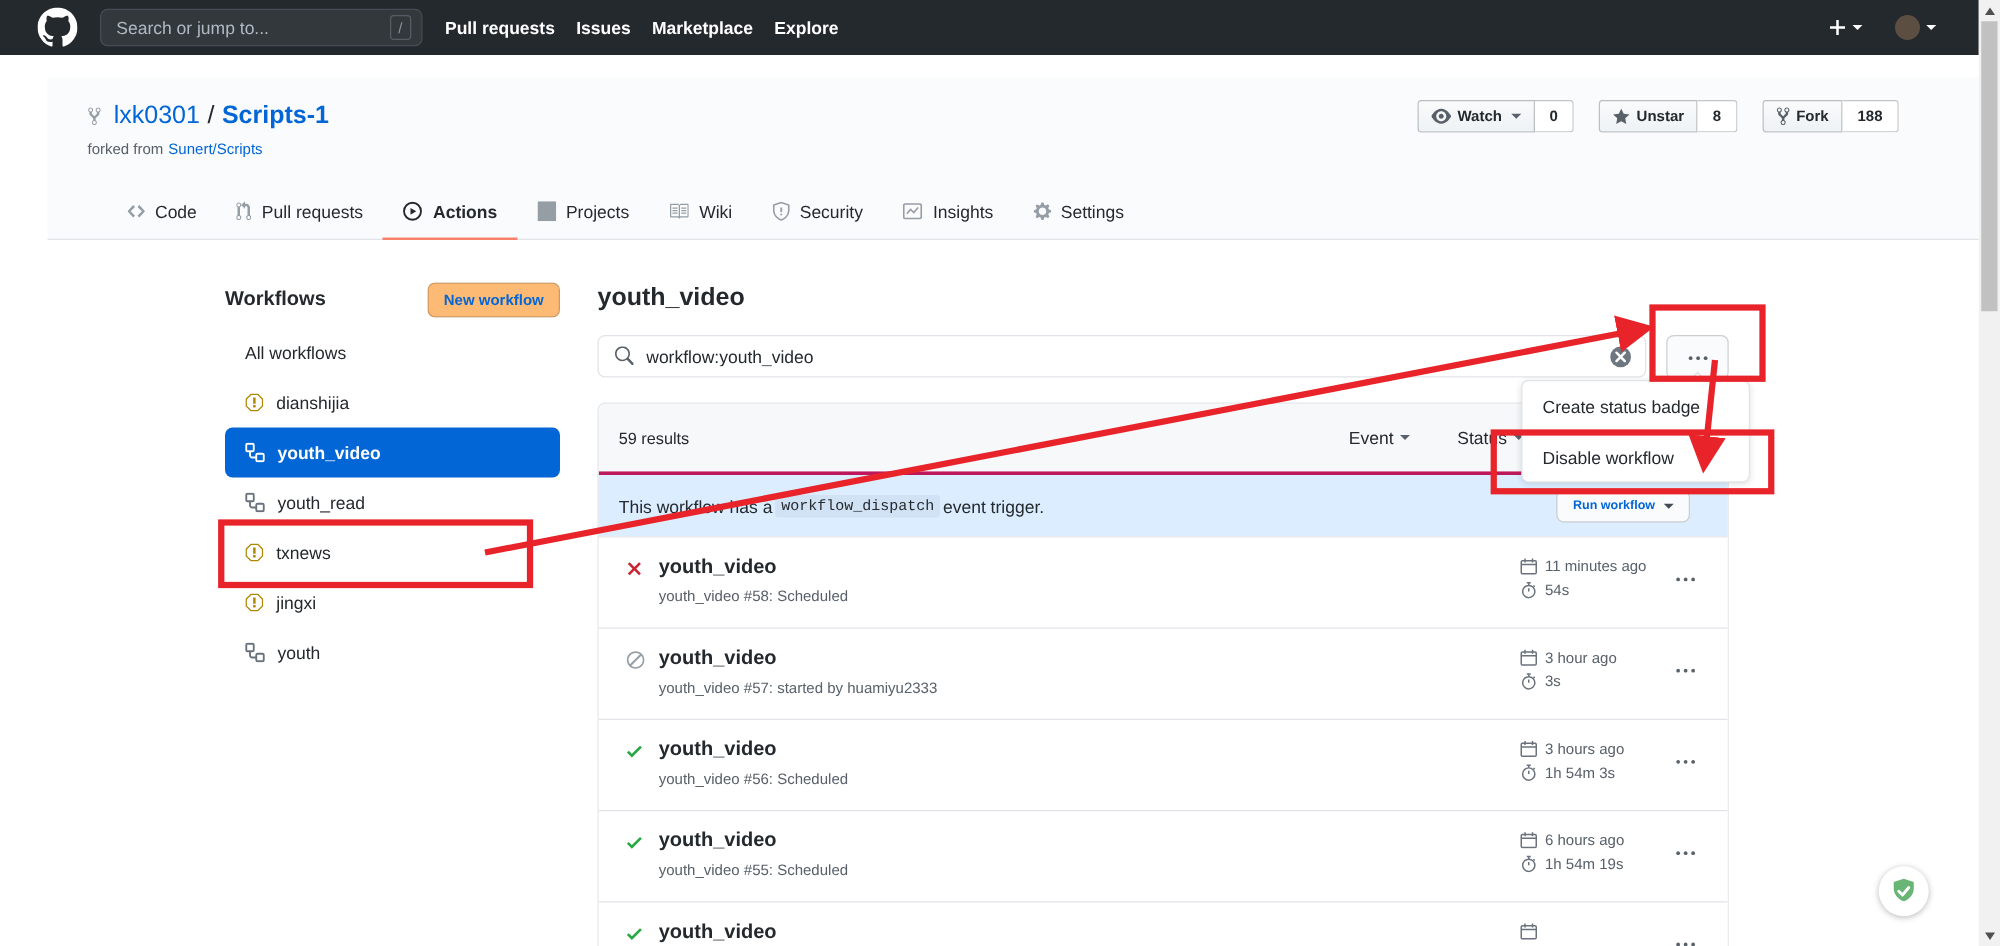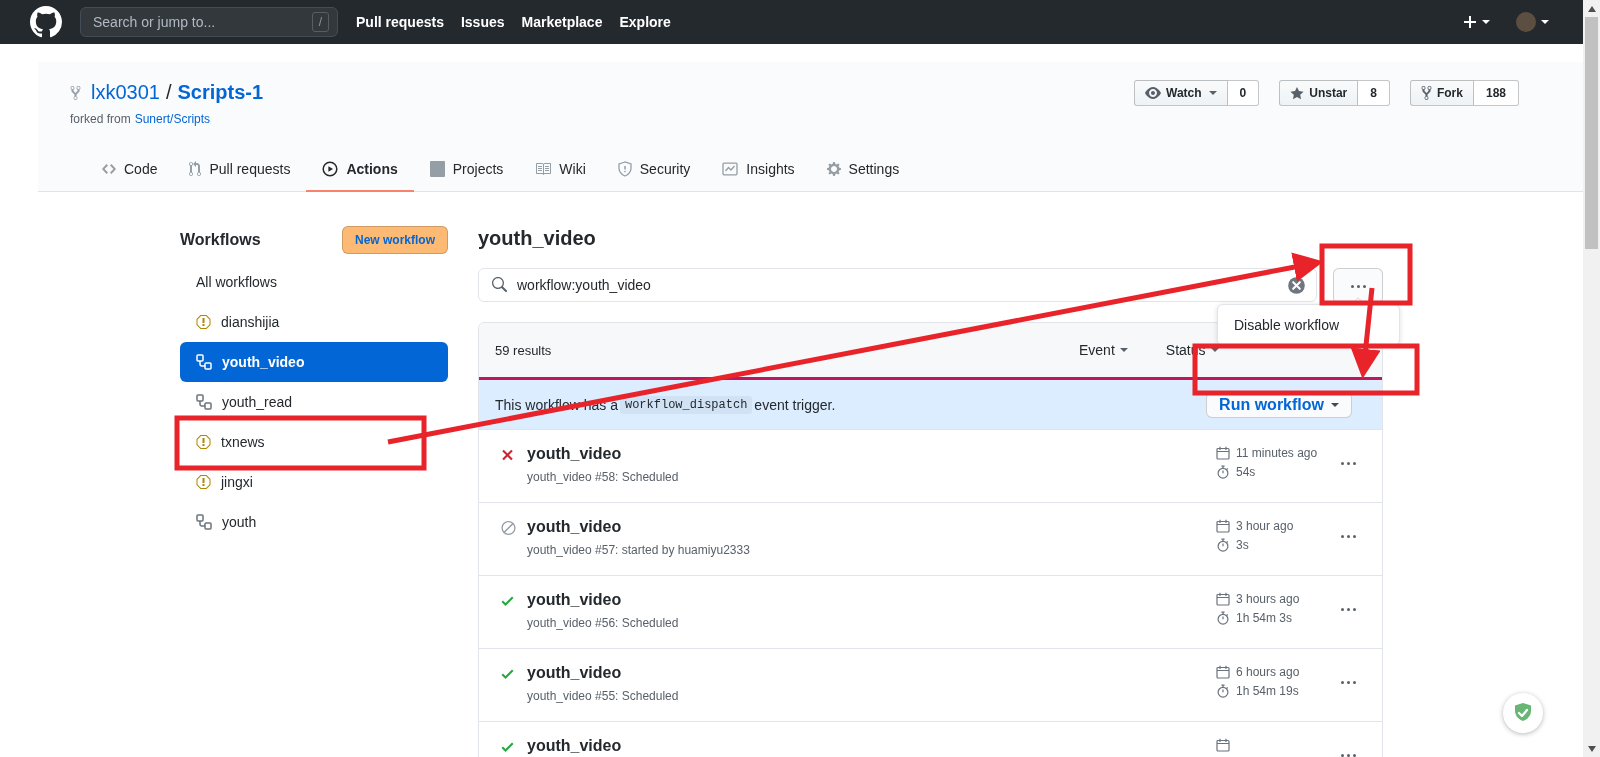--- a/index.html
+++ b/index.html
@@ -71,21 +71,21 @@
   .dot{width:3px;height:3px;border-radius:50%;background:#586069;}
 
   .runs-card{margin-top:18px;border:1px solid #e1e4e8;border-radius:6px 6px 0 0;background:#fff;}
   .card-head{position:relative;height:57px;background:#f6f8fa;border-bottom:3px solid #be185d;border-radius:6px 6px 0 0;display:flex;align-items:center;padding:0 16px;box-sizing:border-box;}
   .results-count{font-size:13px;color:#24292e;}
   .filters{position:absolute;left:600px;display:flex;gap:38px;}
   .filter{display:flex;align-items:center;gap:5px;font-size:14px;color:#24292e;cursor:pointer;}
   .filter .caret{color:#586069;}
   .banner{height:49px;background:#dbedff;display:flex;align-items:center;padding:0 16px;font-size:14px;color:#24292e;box-sizing:border-box;}
   .banner code{font-family:"Liberation Mono","DejaVu Sans Mono",monospace;font-size:12px;background:rgba(27,31,35,.05);padding:2px 5px;border-radius:3px;margin:0 2px;}
-  .run-wf-btn{margin-left:auto;height:26px;display:flex;align-items:center;gap:7px;padding:0 12px;background:#fafbfc;border:1px solid rgba(27,31,35,.2);border-radius:6px;font-size:16px;font-weight:600;color:#0366d6;cursor:pointer;margin-right:14px;text-align:right;}
+  .run-wf-btn{margin-left:auto;height:26px;display:flex;align-items:center;gap:7px;padding:0 12px;background:#fafbfc;border:1px solid rgba(27,31,35,.2);border-radius:6px;font-size:10px;font-weight:600;color:#0366d6;cursor:pointer;margin-right:14px;text-align:right;}
   .run-wf-btn .caret{color:#424a53;}
 
   .run-row{position:relative;height:73px;border-top:1px solid #e1e4e8;box-sizing:border-box;padding:15px 16px 0 22px;display:flex;background:#fff;}
   .run-status{margin-top:2px;width:16px;}
   .st-failed{color:#cb2431;}.st-success{color:#28a745;}.st-cancelled{color:#959da5;}
   .run-main{margin-left:10px;}
   .run-title{font-size:16px;font-weight:700;color:#24292e;cursor:pointer;line-height:18px;}
   .run-sub{margin-top:7px;font-size:12px;color:#586069;}
   .run-meta{position:absolute;left:737px;top:13px;font-size:12px;color:#586069;}
   .meta-line{display:flex;align-items:center;gap:6px;height:19px;}
@@ -548,20 +548,21 @@
             <span class="dot"></span>
           </div>
         </div>
       </div>
   </div>
 </div>
 
 <div class="ctx-menu">
   <div class="ctx-notch"></div>
   <div id="ctx-items">
+      <div class="ctx-item">Create status badge</div>
       <div class="ctx-item">Disable workflow</div>
     </div>
 </div>
 
 <svg class="annotations" width="1600" height="757" viewBox="0 0 1600 757">
   <defs>
     <marker id="ah" markerWidth="6" markerHeight="6" refX="1.2" refY="3" orient="auto">
       <path d="M0 0L6 3L0 6z" fill="#e8232a"></path>
     </marker>
   </defs>

